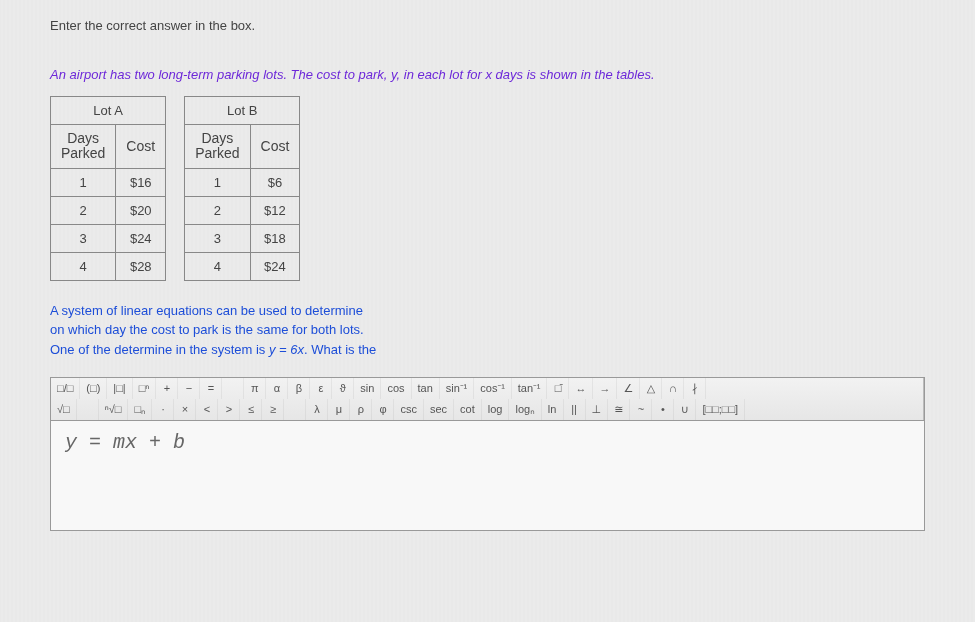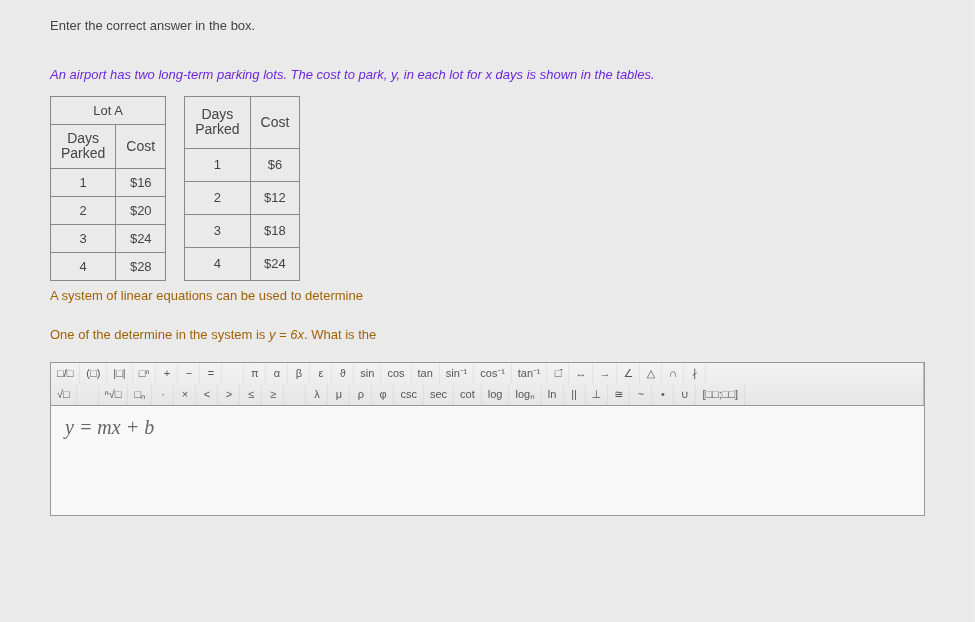--- a/index.html
+++ b/index.html
@@ -9,39 +9,39 @@
       color: #333;
       width: 975px;
       height: 622px;
       padding: 18px 50px;
       font-size: 13px;
       position: relative;
     }
     .instruction { margin-bottom: 34px; color: #444; }
     .prompt { margin-bottom: 14px; color: #6d28d9; font-style: italic; }
     .prompt i { font-style: italic; }
-    .tables { display: flex; gap: 18px; margin-bottom: 5px; }
+    .tables { display: flex; gap: 18px; margin-bottom: 20px; }
     table {
       border-collapse: collapse;
       background: transparent;
     }
     td, th {
       border: 1px solid #888;
       padding: 6px 10px;
       text-align: center;
       font-weight: normal;
       color: #444;
       min-width: 48px;
     }
     .table-title {
       border: 1px solid #888;
       border-bottom: none;
     }
     .subhead td { font-size: 14px; line-height: 1.1; }
-    .question { color: #a16207; line-height: 1.5; max-width: 380px; margin-bottom: 18px; }
+    .question { color: #1d4ed8; line-height: 1.5; max-width: 380px; margin-bottom: 18px; }
     .toolbar {
       display: flex;
       border: 1px solid #999;
       background: linear-gradient(#f2f2f2,#e6e6e6);
       font-size: 11px;
       color: #555;
       line-height: 1;
     }
     .tcol {
       display: flex;
@@ -61,21 +61,21 @@
       border: 1px solid #999;
       border-top: none;
       background: #f8f8f8;
       height: 110px;
       padding: 10px 14px;
     }
     .answer-text {
       font-style: italic;
       font-size: 20px;
       color: #666;
-      font-family: Liberation Serif, serif;
+      font-family: Liberation Mono, monospace;
     }
   </style>
 </head>
 <body>
 
 <div class="instruction">Enter the correct answer in the box.</div>
 
 <div class="prompt">
   <span>An airport has two long-term parking lots. The cost to park, </span><i>y</i><span>, in each lot for </span><i>x</i><span> days is shown in the tables.</span>
 </div>
@@ -105,20 +105,23 @@
         </tr>
     <tr>
           <td>4</td>
           <td>$28</td>
         </tr>
   </tbody>
     </table>
 
   <table>
     <tbody>
+        <tr>
+          <td colspan="2" class="table-title">Lot B</td>
+        </tr>
     <tr class="subhead">
       <td><span style="white-space:pre-line">Days
 Parked</span></td>
       <td>Cost</td>
     </tr>
     <tr>
           <td>1</td>
           <td>$6</td>
         </tr>
     <tr>
@@ -132,21 +135,21 @@
     <tr>
           <td>4</td>
           <td>$24</td>
         </tr>
   </tbody>
     </table>
 </div>
 
 <div class="question">
   <span>A system of linear equations can be used to determine</span><br>
-  <br>
+  <span>on which day the cost to park is the same for both lots.</span><br>
   <span>One of the determine in the system is </span><i>y = 6x</i><span>. What is the</span><br>
 </div>
 
 <div class="toolbar">
   <div class="tcol" style="flex:1">
     <div class="trow" id="tr1">
         <div class="tbtn">□/□</div>
         <div class="tbtn">(□)</div>
         <div class="tbtn">|□|</div>
         <div class="tbtn">□ⁿ</div>

